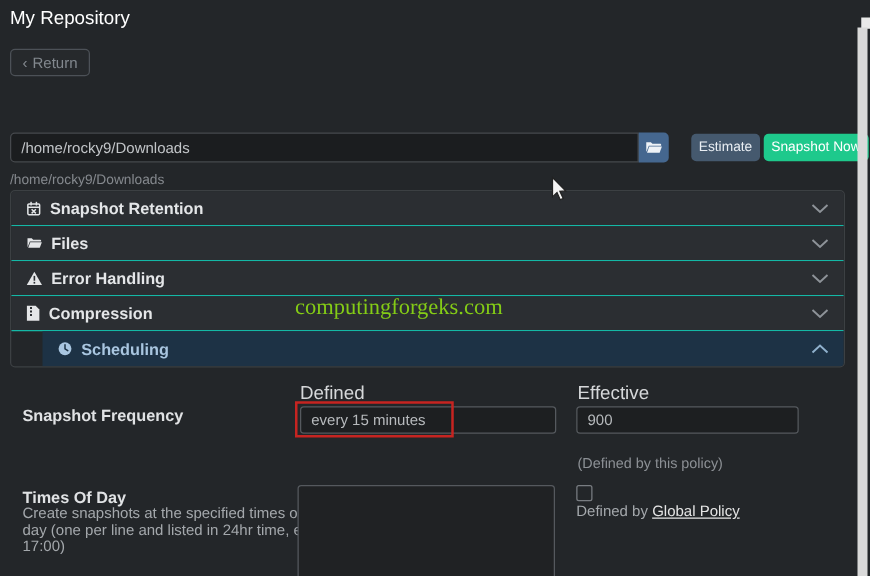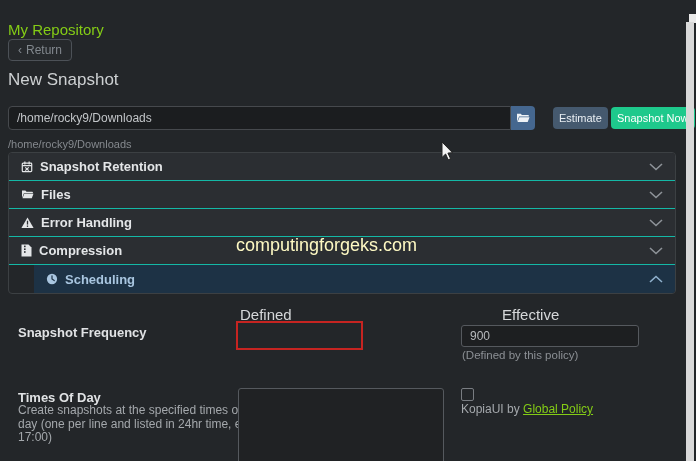--- a/index.html
+++ b/index.html
@@ -4,21 +4,21 @@
 <style>
   * { margin:0; padding:0; box-sizing:border-box; }
   html,body { background:#1a1c1e; }
   .screen {
     position:relative; width:696px; height:461px;
     background:#232629; overflow:hidden;
     font-family:"Liberation Sans", sans-serif;
   }
   .abs { position:absolute; }
 
-  .page-title { left:8px; top:21px; font-size:15px; color:#84cc16; }
+  .page-title { left:8px; top:6px; font-size:15px; color:#ffffff; }
   .return-btn {
     left:8px; top:39px; height:22px; padding:0 9px;
     border:1px solid #4c5157; border-radius:4px; background:#26292c;
     color:#82888e; font-size:12px; line-height:20px; cursor:pointer;
     display:flex; align-items:center; gap:4px;
   }
   .page-heading { left:8px; top:70px; font-size:17px; color:#cdd0d2; }
 
   .path-input {
     left:8px; top:106px; width:503px; height:24px;
@@ -67,63 +67,62 @@
     left:240px; top:325px; width:205px; height:22px;
     background:#1d1f21; border:1px solid #55595e; border-radius:3px;
     color:#b7babd; font-size:12px; line-height:20px; padding:0 8px; cursor:pointer;
   }
   .eff-input {
     left:461px; top:325px; width:178px; height:22px;
     background:#1d1f21; border:1px solid #55595e; border-radius:3px;
     color:#b7babd; font-size:12px; padding:0 8px; outline:none;
     font-family:"Liberation Sans", sans-serif;
   }
-  .eff-note { left:462px; top:349px; font-size:11.5px; color:#8c9095; }
+  .eff-note { left:462px; top:365px; font-size:11.5px; color:#8c9095; }
 
   .red-annotation {
     left:236px; top:321px; width:127px; height:29px;
     border:2px solid #c62421; z-index:6; pointer-events:none;
   }
 
   .tod-textarea {
     left:238px; top:388px; width:206px; height:80px;
     background:#202224; border:1px solid #55595e; border-radius:3px;
     resize:none; outline:none; color:#b7babd;
     font-family:"Liberation Sans", sans-serif; font-size:12px; padding:4px 8px;
   }
   .tod-checkbox {
     left:461px; top:388px; width:13px; height:13px;
     border:1px solid #797d82; border-radius:2px; background:transparent; cursor:pointer;
   }
   .tod-defined { left:461px; top:402px; font-size:12px; color:#a4a8ac; }
-  .tod-defined a { color:#84cc16; text-decoration:underline; cursor:pointer; }
+  .tod-defined a { color:#e5e5e5; text-decoration:underline; cursor:pointer; }
 
   .watermark {
-    left:236px; top:235px; font-family:Liberation Sans, sans-serif;
-    font-size:18px; color:#fef9c3; z-index:5;
+    left:236px; top:235px; font-family:Liberation Serif, serif;
+    font-size:18px; color:#84cc16; z-index:5;
   }
 
   .scroll-track { left:686px; top:22px; width:8px; height:439px; background:#d9d9d9; cursor:pointer; }
   .scroll-btn { left:689px; top:14px; width:7px; height:9px; background:#e9e9e9; cursor:pointer; }
 
   .cursor { left:441px; top:141px; z-index:10; pointer-events:none; }
 </style>
 </head>
 <body>
 
 <div class="screen">
 
   <div class="abs page-title">My Repository</div>
 
   <div class="abs return-btn">
     <span>‹</span>
     <span>Return</span>
   </div>
 
-  <div class="abs page-heading">New Snapshot</div>
 
   <input class="abs path-input" type="text" value="/home/rocky9/Downloads" style="">
 
   <button class="abs folder-btn">
     <span style="display:flex;">
       <svg width="14" height="12" viewBox="0 0 16 14">
         <path d="M1 2h4.3l1.5 1.6H14c.5 0 .9.4.9.9v.8H3.4L1.2 11 1 10.4z" fill="#eef2f6"></path>
         <path d="M3.8 6H15.6l-2.1 5.8H1.7z" fill="#eef2f6"></path>
       </svg>
     </span>
@@ -212,37 +211,38 @@
       <span class="acc-label">Scheduling</span>
       <span class="chev">
         <svg width="14" height="8" viewBox="0 0 14 8">
             <path d="M1 7l6-5.5L13 7" stroke="currentColor" stroke-width="1.6" fill="none"></path>
           </svg>
       </span>
     </div>
   </div>
 
   <div class="abs col-header" style="left:240px; top:306px;">Defined</div>
-  <div class="abs col-header" style="left:462px; top:306px;margin-left:40px;">Effective</div>
+  <div class="abs col-header" style="left:462px; top:306px;">Effective</div>
 
   <div class="abs field-label" style="left:18px; top:325px;">Snapshot Frequency</div>
 
+  <div class="abs freq-select">every 15 minutes</div>
   <div class="abs red-annotation"></div>
 
   <input class="abs eff-input" type="text" value="900" style="">
   <div class="abs eff-note">(Defined by this policy)</div>
 
   <div class="abs field-label" style="left:18px; top:390px;">Times Of Day</div>
   <div class="abs field-desc" style="left:18px; top:404px; width:234px;">Create snapshots at the specified times of day (one per line and listed in 24hr time, ex: 17:00)</div>
 
   <textarea class="abs tod-textarea" style=""></textarea>
 
   <div class="abs tod-checkbox"></div>
   <div class="abs tod-defined">
-    <span>KopiaUI by </span><a>Global Policy</a>
+    <span>Defined by </span><a>Global Policy</a>
   </div>
 
   <div class="abs watermark">computingforgeks.com</div>
 
   <div class="abs scroll-btn"></div>
   <div class="abs scroll-track"></div>
 
   <div class="abs cursor">
     <svg width="15" height="21" viewBox="0 0 15 21">
       <path d="M1 1l10.5 10.7-4.6.4 2.7 5.6-2.4 1.1-2.6-5.8L1 16.5z" fill="#f4f4f4" stroke="#222" stroke-width="1"></path>

